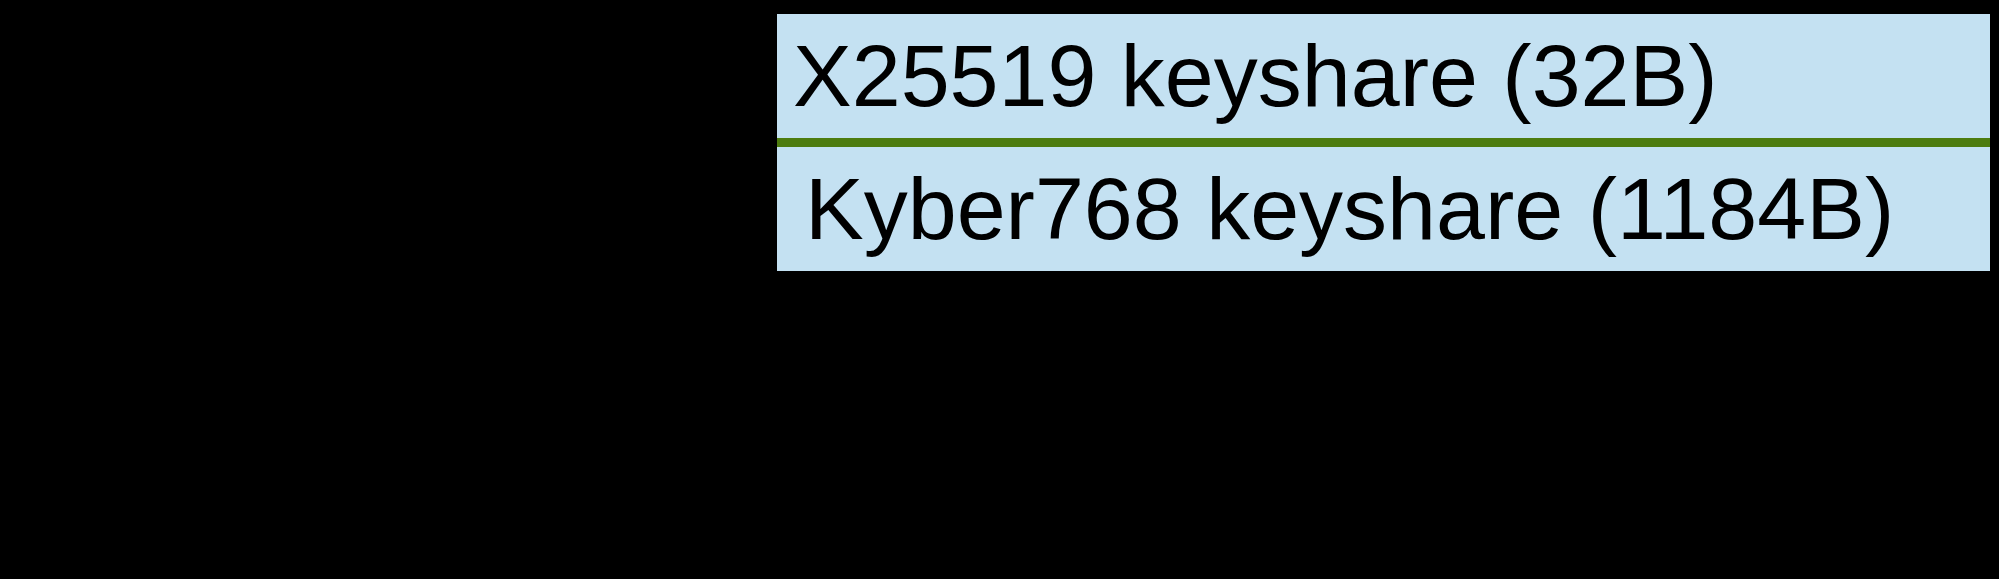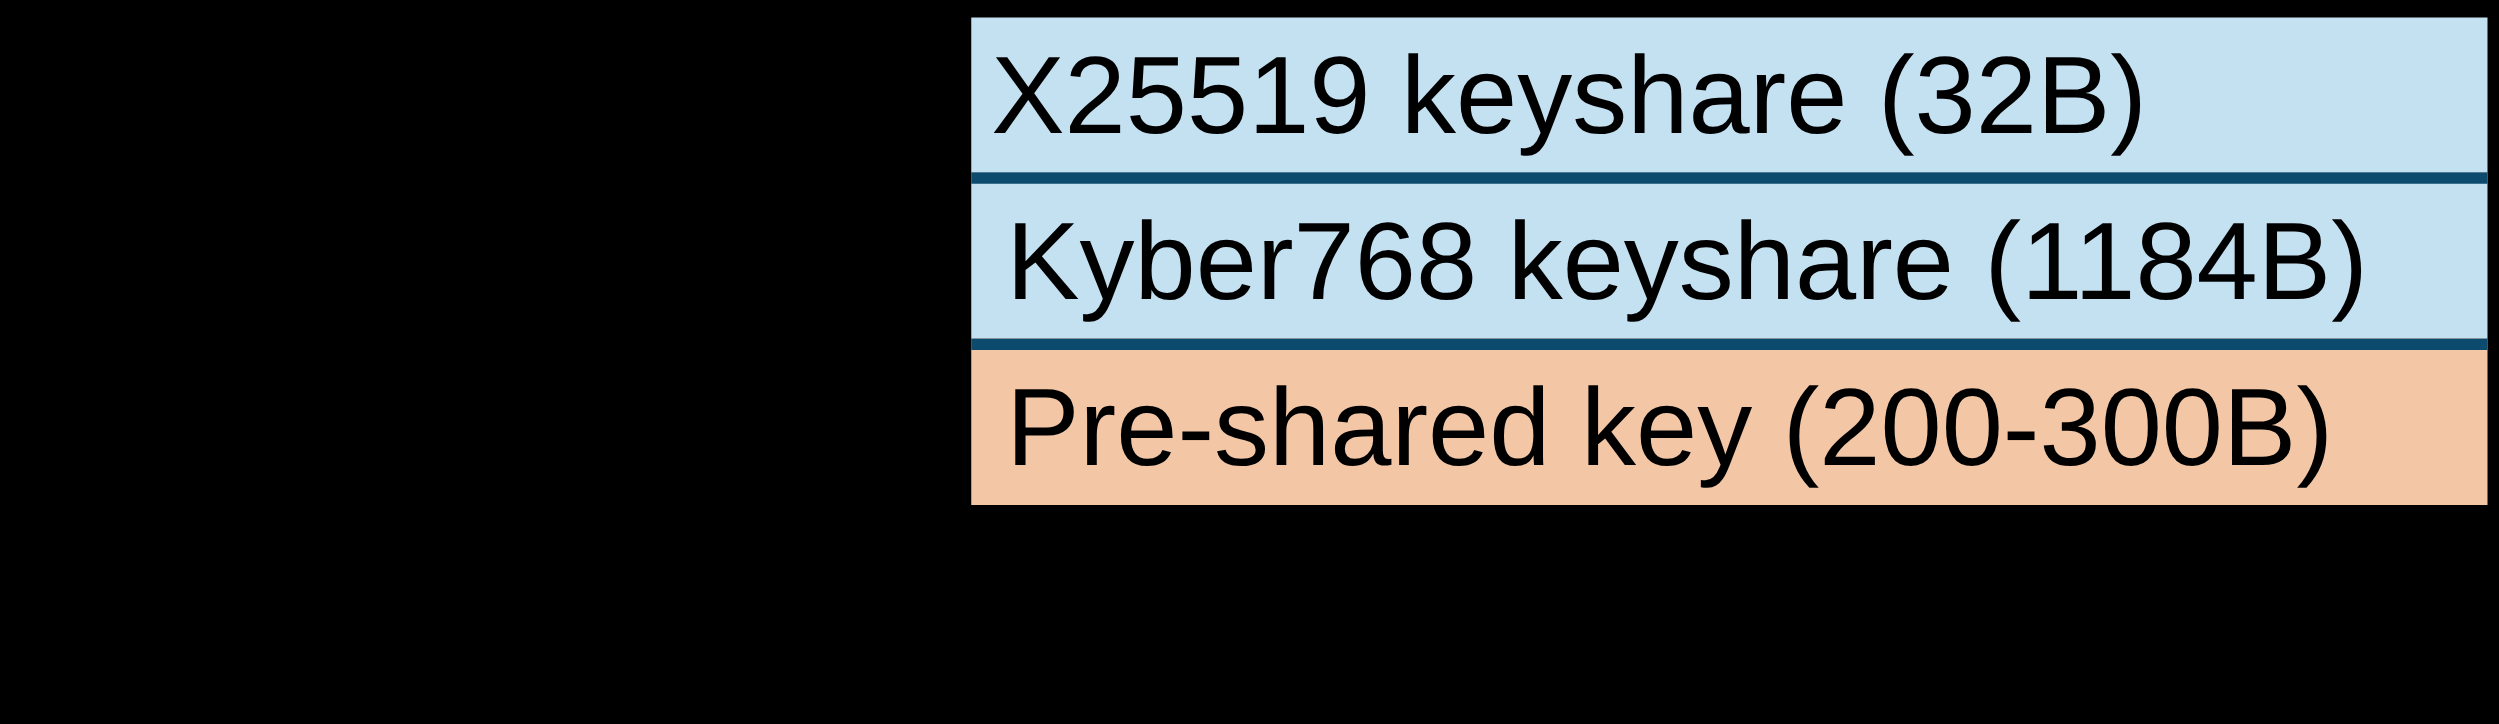--- a/index.html
+++ b/index.html
@@ -31,21 +31,21 @@
     box-sizing: border-box;
     display: flex;
     flex-direction: column;
   }
   .box-row {
     height: 124px;
     box-sizing: content-box;
     display: flex;
     align-items: center;
     padding-left: 28px;
-    border-top: 9px solid #0c4a6e;
+    border-top: 9px solid #4d7c0f;
   }
   .box-row:first-child {
     border-top: none;
     padding-left: 16px;
   }
   .box-label {
     font-size: 88px;
     line-height: 1;
     color: #000000;
     letter-spacing: 0px;
@@ -59,19 +59,16 @@
   <div class="stack">
 
     <div class="box-row" style="background: rgb(196, 225, 242);">
       <span class="box-label">X25519 keyshare (32B)</span>
     </div>
 
     <div class="box-row" style="background: rgb(196, 225, 242);">
       <span class="box-label">Kyber768 keyshare (1184B)</span>
     </div>
 
-    <div class="box-row" style="background: rgb(243, 199, 166);">
-      <span class="box-label">Pre-shared key (200-300B)</span>
-    </div>
 
 
   </div>
 </div>
 
 </body></html>

